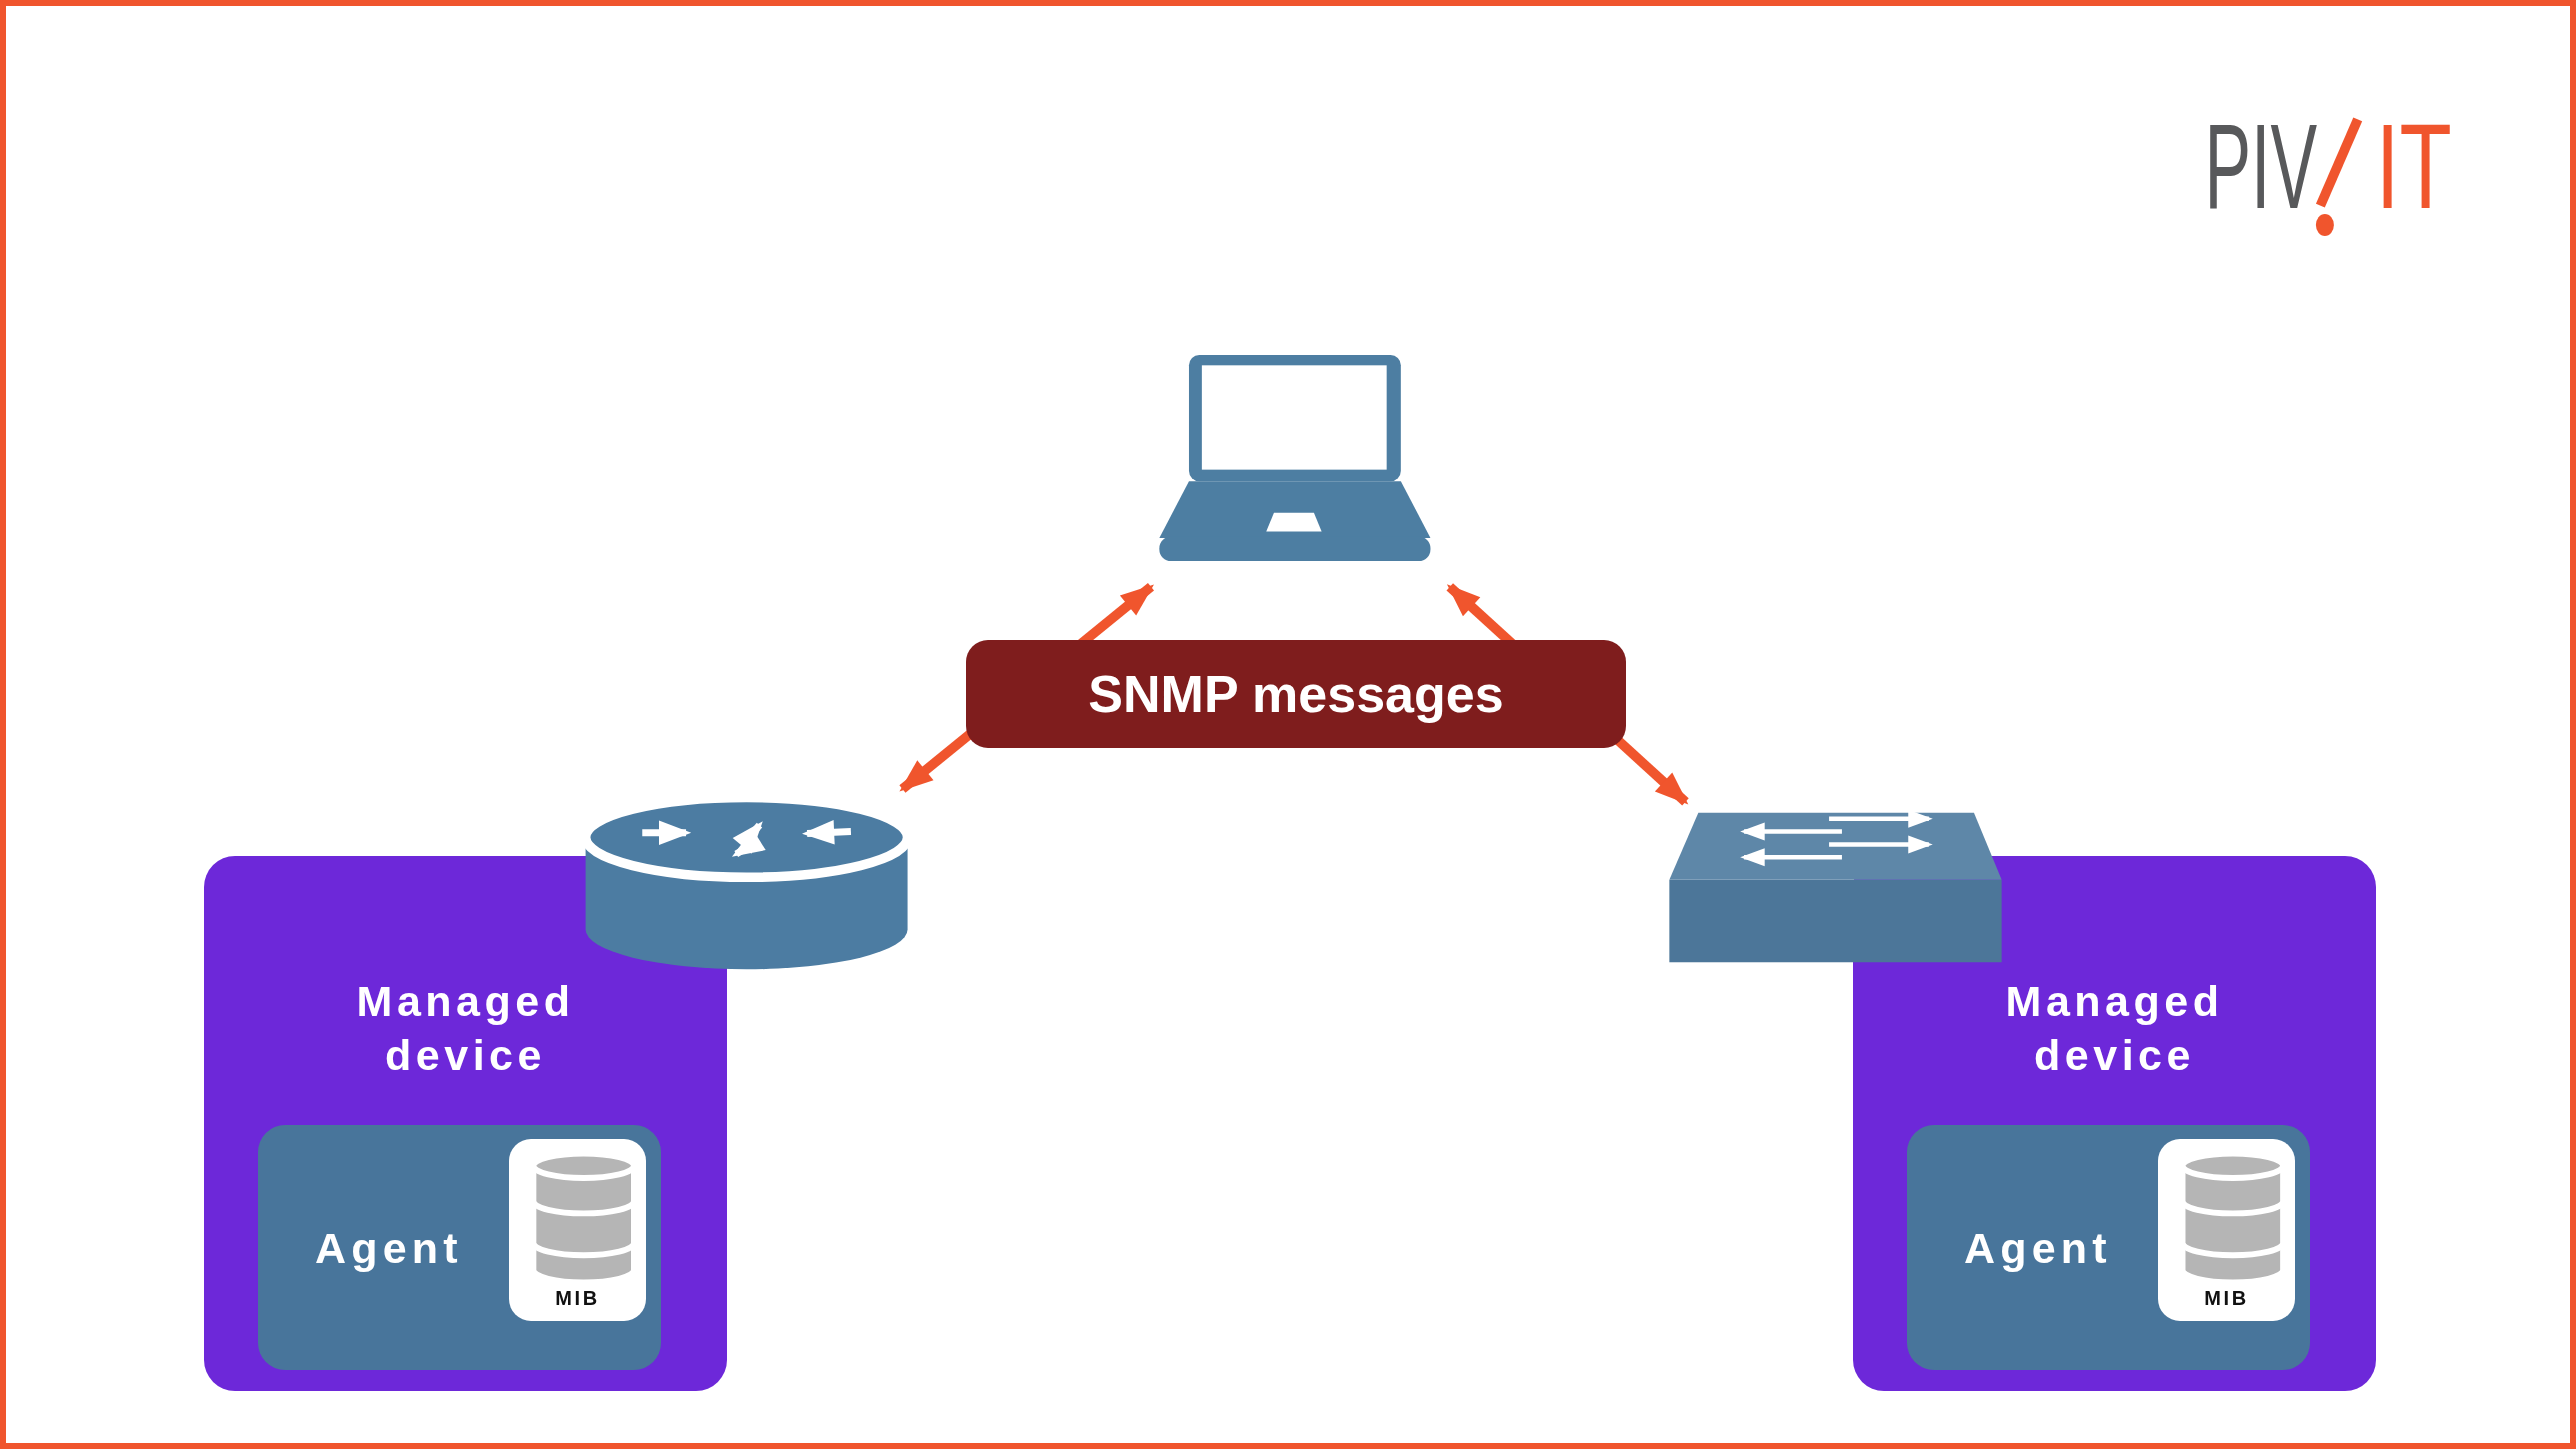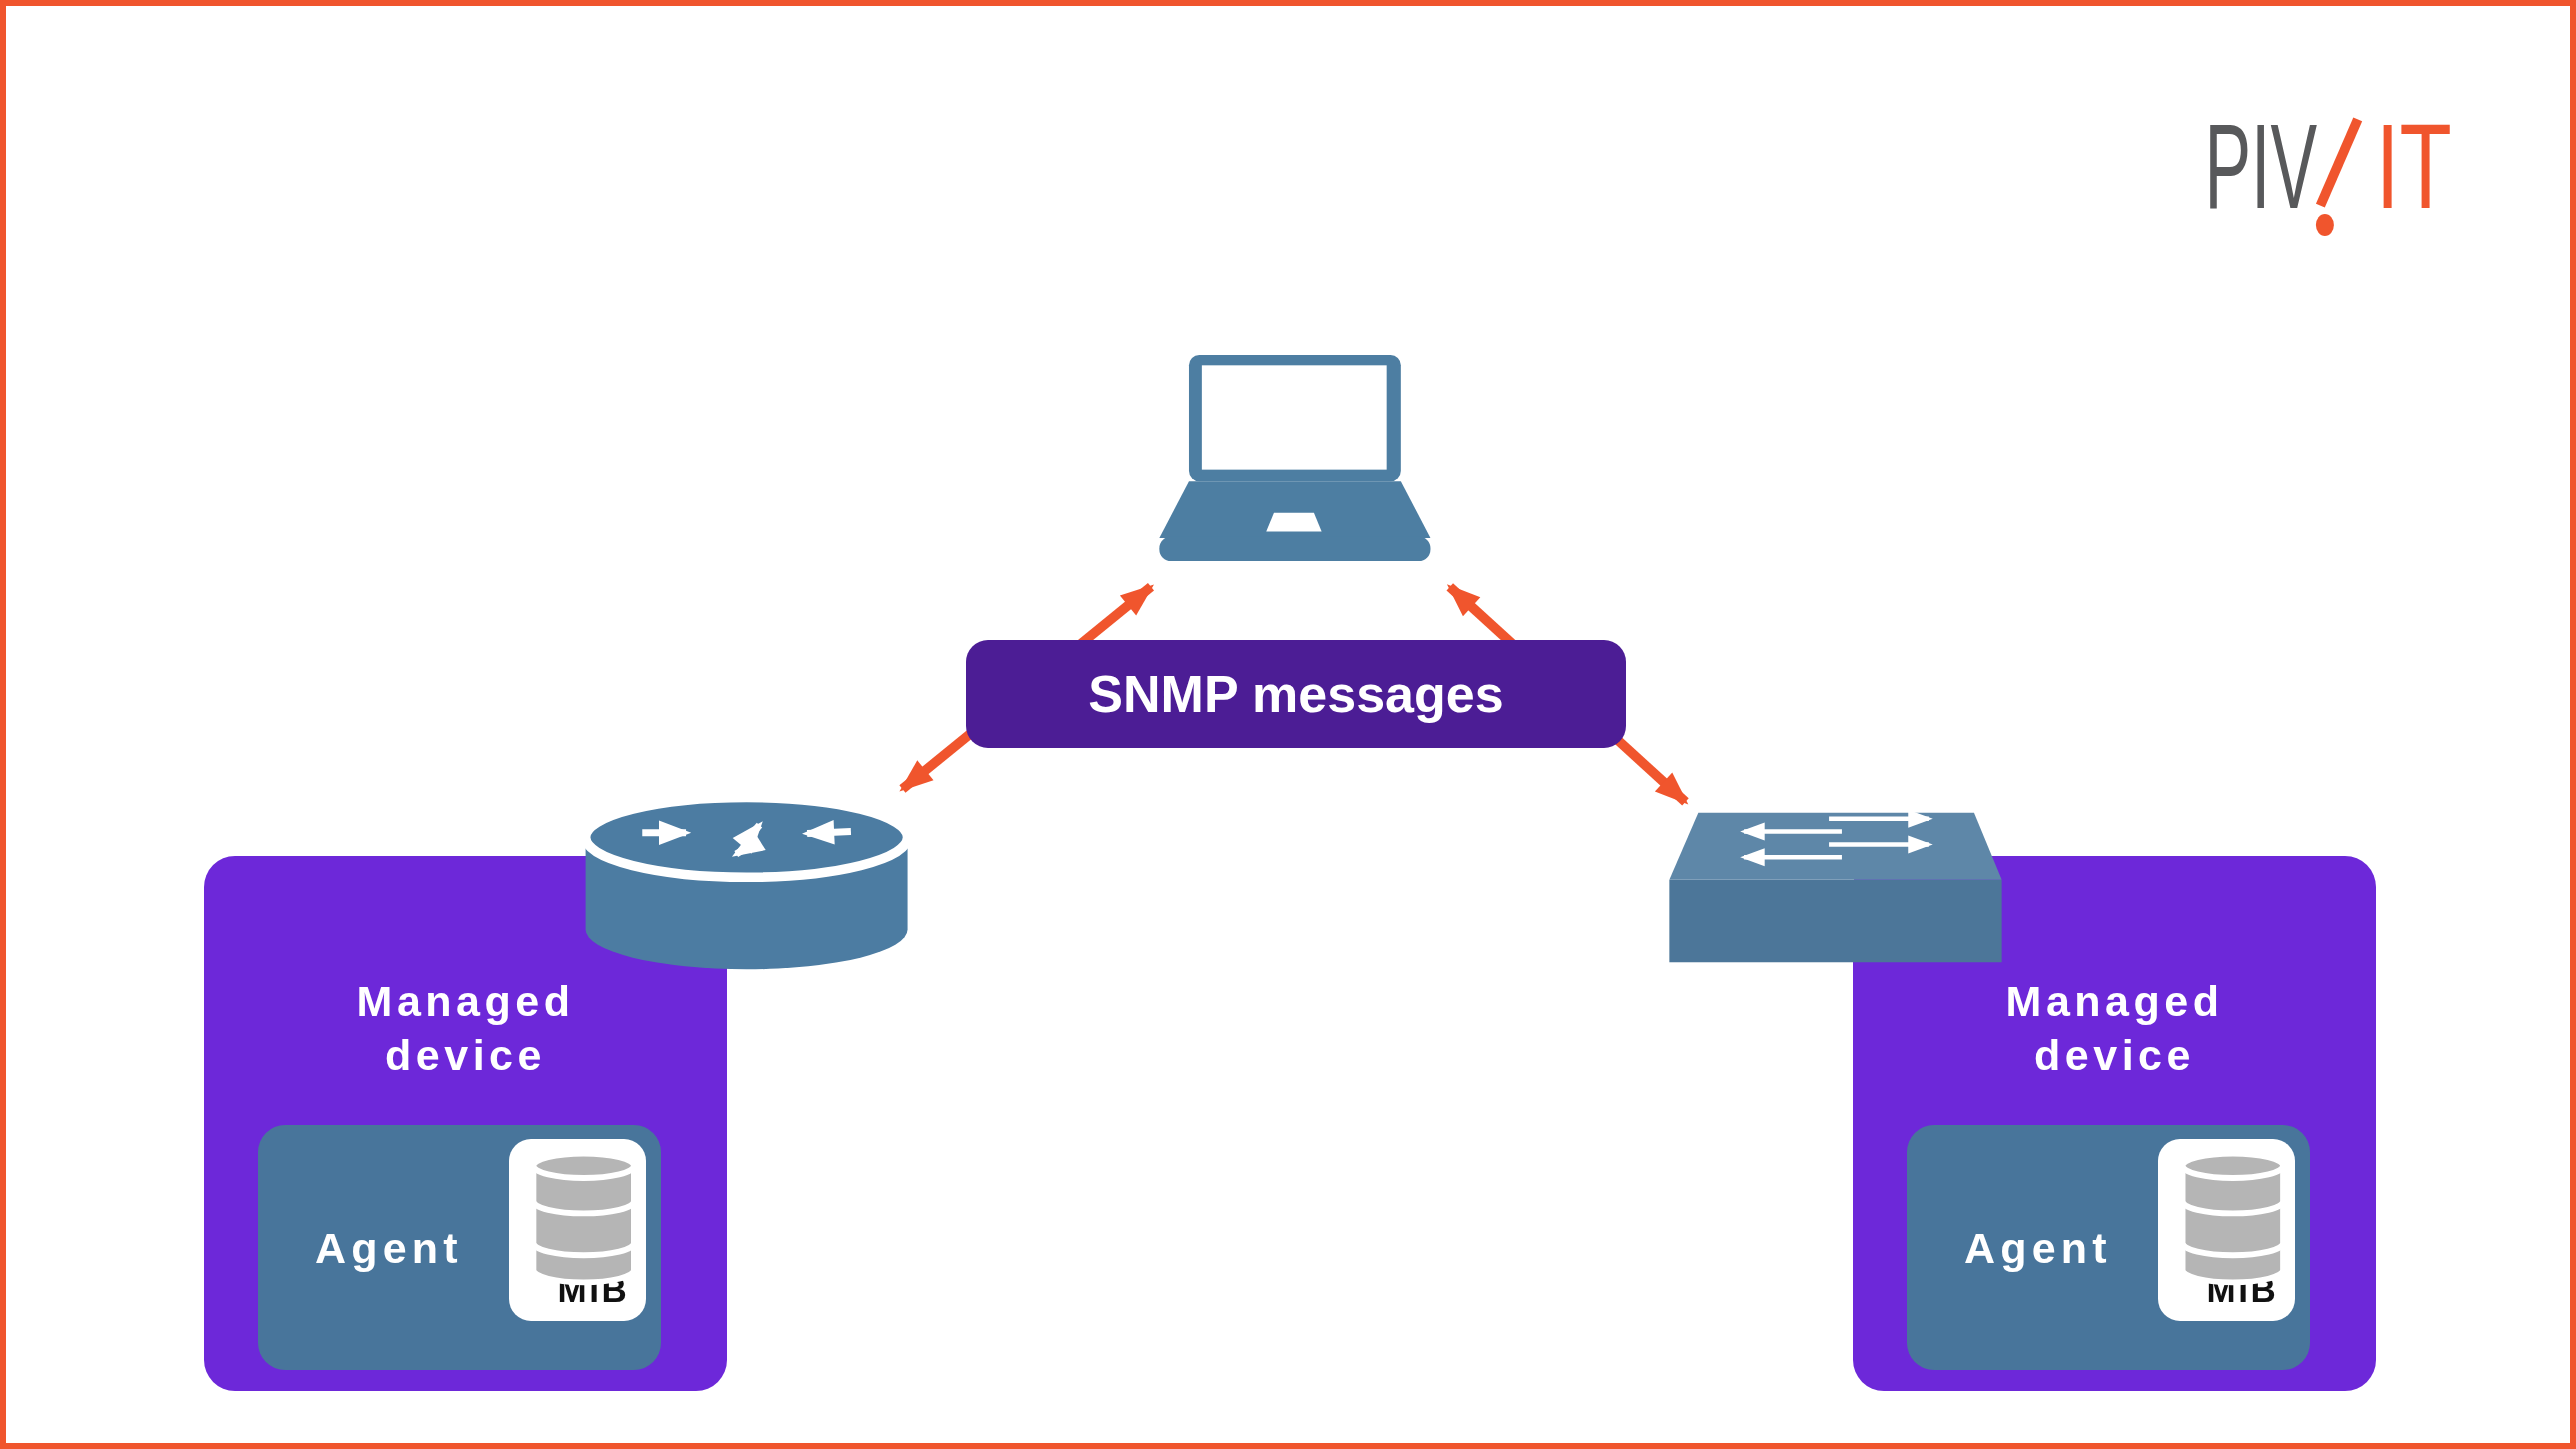--- a/index.html
+++ b/index.html
@@ -49,37 +49,37 @@
   .mib-card{
     position:absolute;left:251px;top:13.5px;
     width:137px;height:182px;
     background:#ffffff;
     border-radius:22px;
   }
   .mib-label{
     position:absolute;bottom:10.3px;left:0;width:100%;
     text-align:center;
     color:#111111;
-    font-size:35px;font-weight:700;letter-spacing:2.6px;padding-left:16px;
+    font-size:20px;font-weight:700;letter-spacing:2.6px;
   }
 
   
   .nms-label{
     position:absolute;left:1030px;top:213px;width:515px;
     text-align:center;
     color:#0E0E0E;
     font-size:52px;font-weight:700;
     line-height:62px;
   }
 
   
   .snmp-box{
     position:absolute;left:960px;top:634px;
     width:660px;height:108px;
-    background:#4c1d95;
+    background:#7f1d1d;
     border-radius:22px;
     display:flex;align-items:center;justify-content:center;
   }
   .snmp-box span{
     color:#ffffff;
     font-size:52px;font-weight:700;letter-spacing:0px;
     white-space:nowrap;
   }
 
   

